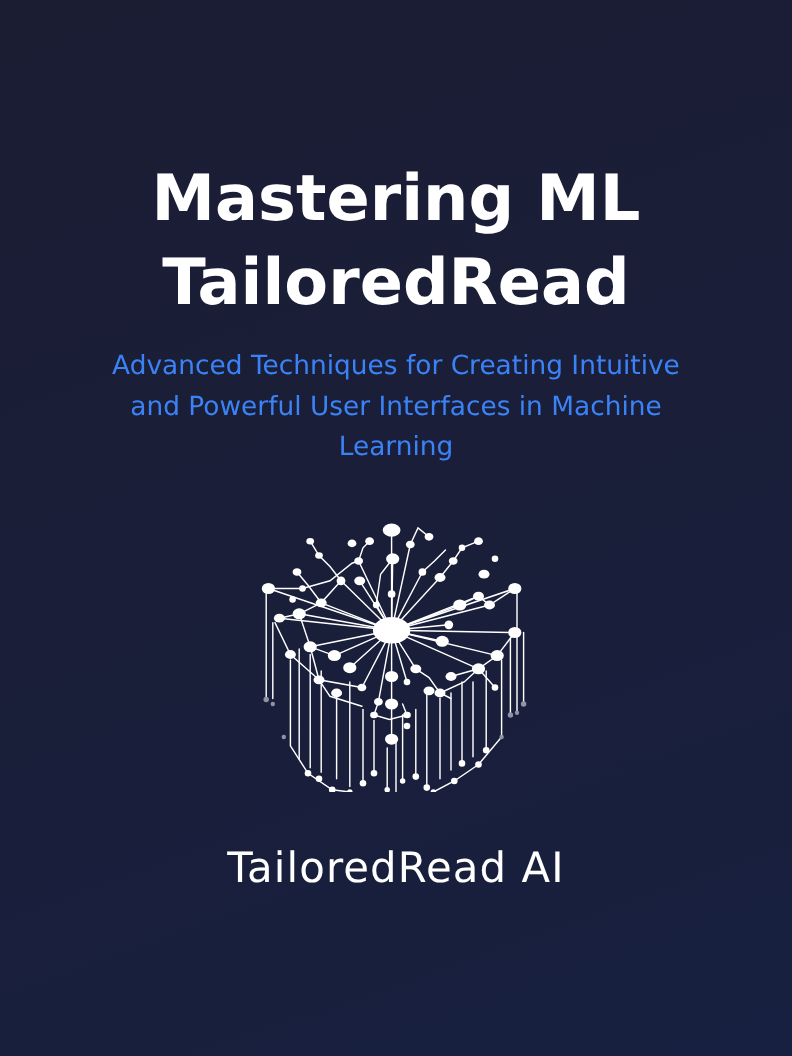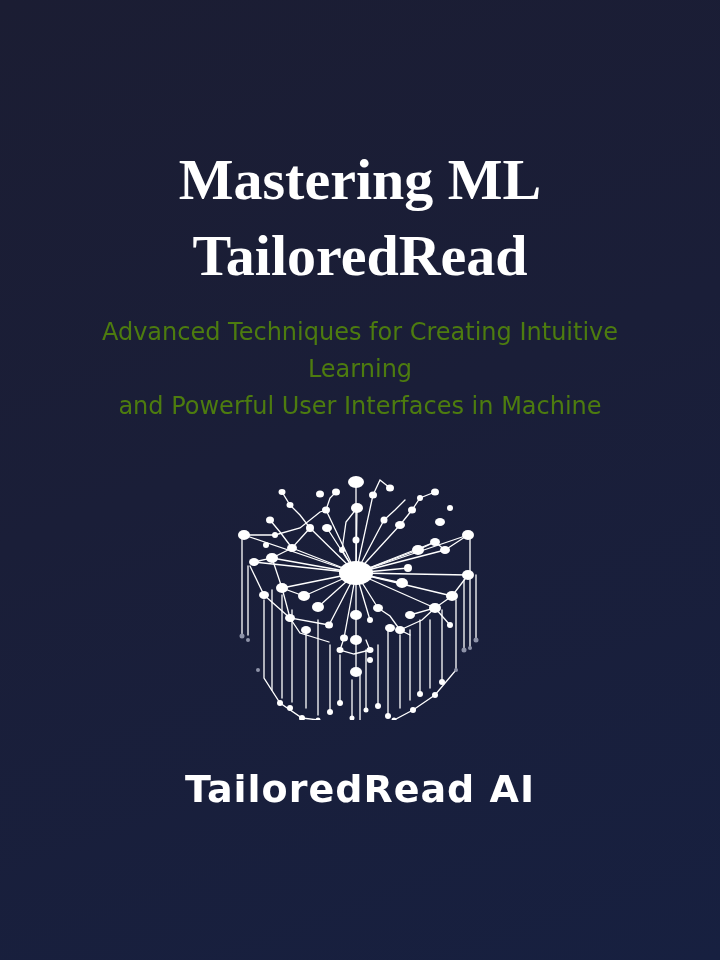--- a/index.html
+++ b/index.html
@@ -26,28 +26,28 @@
       top: 142px;
       width: 720px;
       text-align: center;
       color: #ffffff;
       font-family: "DejaVu Sans", sans-serif;
       font-weight: bold;
       font-size: 58px;
       line-height: 76px;
       letter-spacing: 0px;
     }
-    .title span { display: block; font-family: Liberation Serif, serif; }
+    .title span { display: block; }
     .subtitle {
       position: absolute;
       left: 60px;
       top: 314px;
       width: 600px;
       text-align: center;
-      color: #4d7c0f;
+      color: #3b82f6;
       font-family: "DejaVu Sans", sans-serif;
       font-size: 24px;
       line-height: 37px;
       font-weight: normal;
     }
     .subtitle span { display: block; }
     .graphic {
       position: absolute;
       left: 230px;
       top: 470px;
@@ -55,40 +55,40 @@
       height: 250px;
     }
     .author {
       position: absolute;
       left: 0;
       top: 765px;
       width: 720px;
       text-align: center;
       color: #ffffff;
       font-family: "DejaVu Sans", sans-serif;
-      font-weight: 700;
+      font-weight: 400;
       font-size: 38px;
       line-height: 48px;
       letter-spacing: 1px;
     }
   </style>
 </head>
 <body>
 
 <div class="cover">
 
   <h1 class="title" style="margin:0;">
     <span>Mastering ML</span>
     <span>TailoredRead</span>
   </h1>
 
   <div class="subtitle">
     <span>Advanced Techniques for Creating Intuitive</span>
+    <span>and Powerful User Interfaces in Machine</span>
     <span>Learning</span>
-    <span>and Powerful User Interfaces in Machine</span>
   </div>
 
   <div class="graphic">
     <svg width="260" height="250" viewBox="0 0 260 250" xmlns="http://www.w3.org/2000/svg">
       <defs>
         <linearGradient id="fadeDown" x1="0" y1="0" x2="0" y2="1">
           <stop offset="0" stop-color="#ffffff" stop-opacity="1"></stop>
           <stop offset="1" stop-color="#ffffff" stop-opacity="0.25"></stop>
         </linearGradient>
       </defs>

